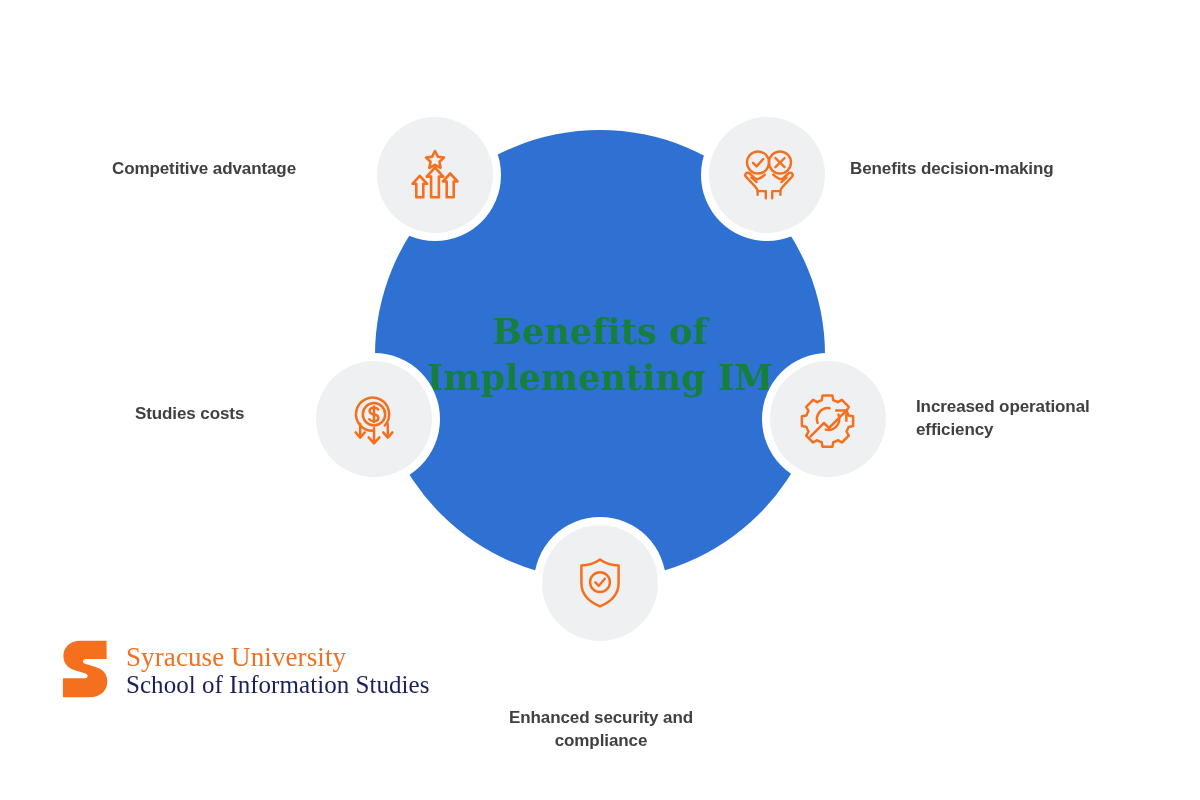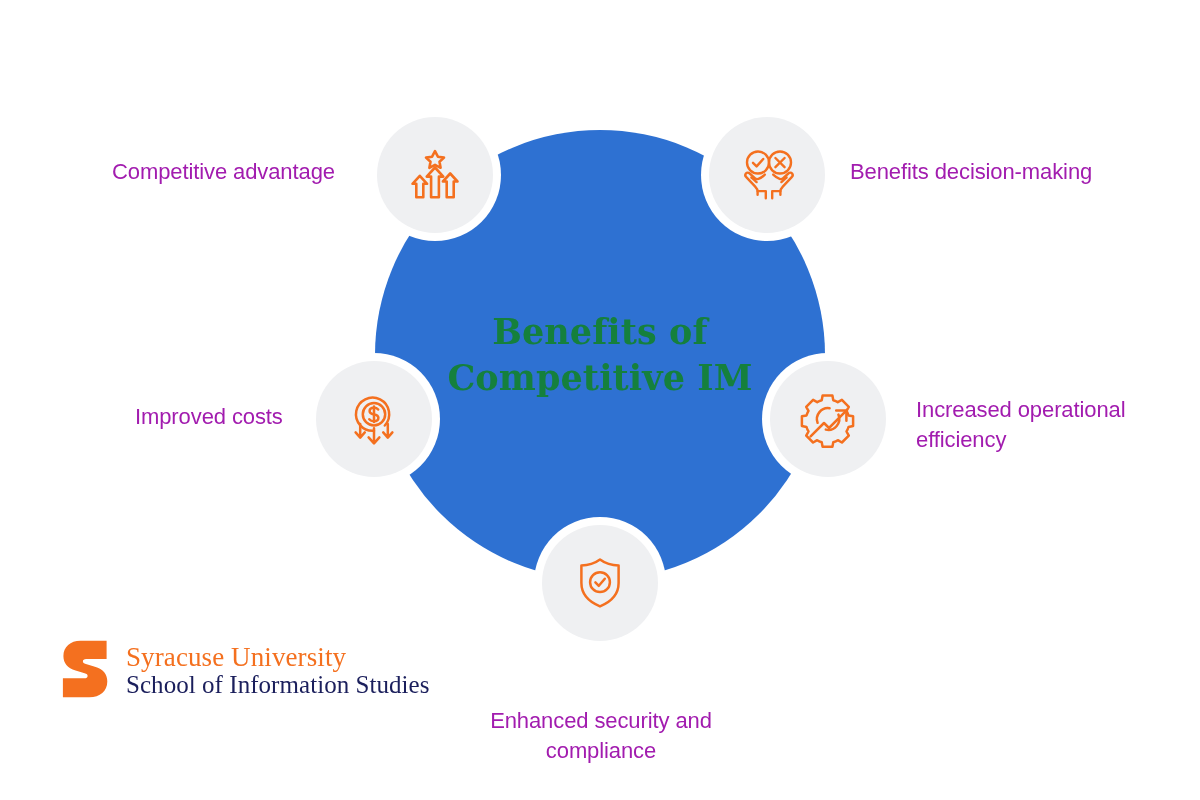--- a/index.html
+++ b/index.html
@@ -82,25 +82,25 @@
 
   .b-topleft     { left: 369px;  top: 109px; }
   .b-topright    { left: 701px;  top: 109px; }
   .b-left        { left: 308px;  top: 353px; }
   .b-right       { left: 762px;  top: 353px; }
   .b-bottom      { left: 534px;  top: 517px; }
 
   
   .label {
     position: absolute;
-    color: #a21caf;
+    color: #404040;
     font-family: "Liberation Sans", sans-serif;
-    font-size: 22px;
+    font-size: 17px;
     line-height: 1.38;
-    font-weight: 400;
+    font-weight: 700;
     letter-spacing: -0.1px;
     white-space: pre-line;
   }
   .lb-competitive { left: 112px; top: 157px; text-align: left; }
   .lb-decision    { left: 850px; top: 157px; text-align: left; }
   .lb-reduced     { left: 135px; top: 402px; text-align: left; }
   .lb-efficiency  { left: 916px; top: 395px; text-align: left; }
   .lb-security    { left: 468px; top: 664px; width: 266px; text-align: center; margin-top: 42px; }
 
   
@@ -136,21 +136,21 @@
 </style>
 </head>
 <body>
 
 <div id="stage">
 
   <div class="hub-wrap">
     <div class="hub-circle"></div>
     <div class="hub-title">
       <span class="l1">Benefits of</span>
-      <span class="l2">Competitive IM</span>
+      <span class="l2">Implementing IM</span>
     </div>
   </div>
 
   <div class="bubble b-topleft">
     <div class="disc">
       <span>
         <svg width="62" height="62" viewBox="0 0 62 62" fill="none" stroke="#F4701F" stroke-width="2.6" stroke-linejoin="round" stroke-linecap="round">
 
           <path d="M31 7.2 l2.9 5.5 6.1 0.9 -4.5 4.2 1.1 6.0 -5.6 -2.9 -5.6 2.9 1.1 -6.0 -4.5 -4.2 6.1 -0.9 z"></path>
 
@@ -232,21 +232,21 @@
           <path d="M29 5.6 c5.4 4.0 11.6 5.9 18.6 5.9 v17.6 c0 10.8 -7.0 18.6 -18.6 23.3 -11.6 -4.7 -18.6 -12.5 -18.6 -23.3 V11.5 c7.0 0 13.2 -1.9 18.6 -5.9 z"></path>
           <circle cx="29" cy="28.2" r="9.9"></circle>
           <path d="M24.4 28.4 l3.4 3.4 6.0 -7.0"></path>
         </svg>
       </span>
     </div>
   </div>
 
   <div class="label lb-competitive">Competitive advantage</div>
   <div class="label lb-decision">Benefits decision-making</div>
-  <div class="label lb-reduced">Improved costs</div>
+  <div class="label lb-reduced">Studies costs</div>
   <div class="label lb-efficiency">Increased operational
 efficiency</div>
   <div class="label lb-security">Enhanced security and
 compliance</div>
 
   <div class="logo">
     <span class="logo-mark">
       <svg width="50" height="58" viewBox="0 0 50 58" fill="#F4701F">
         <path d="M44.6 0.8 H18.4 C8.4 0.8 1.4 7.0 1.4 16.0 c0 7.2 4.0 12.1 12.2 14.6 l9.0 2.7 c2.2 .7 3.0 1.4 3.0 2.6 0 1.5 -1.2 2.4 -3.3 2.4 H0.9 v18.9 h26.5 c10.6 0 17.9 -6.4 17.9 -15.8 0 -7.3 -4.0 -12.1 -12.4 -14.7 l-9.0 -2.8 c-2.1 -.6 -3.0 -1.4 -3.0 -2.5 0 -1.4 1.2 -2.3 3.2 -2.3 h20.5 z"></path>
       </svg>

